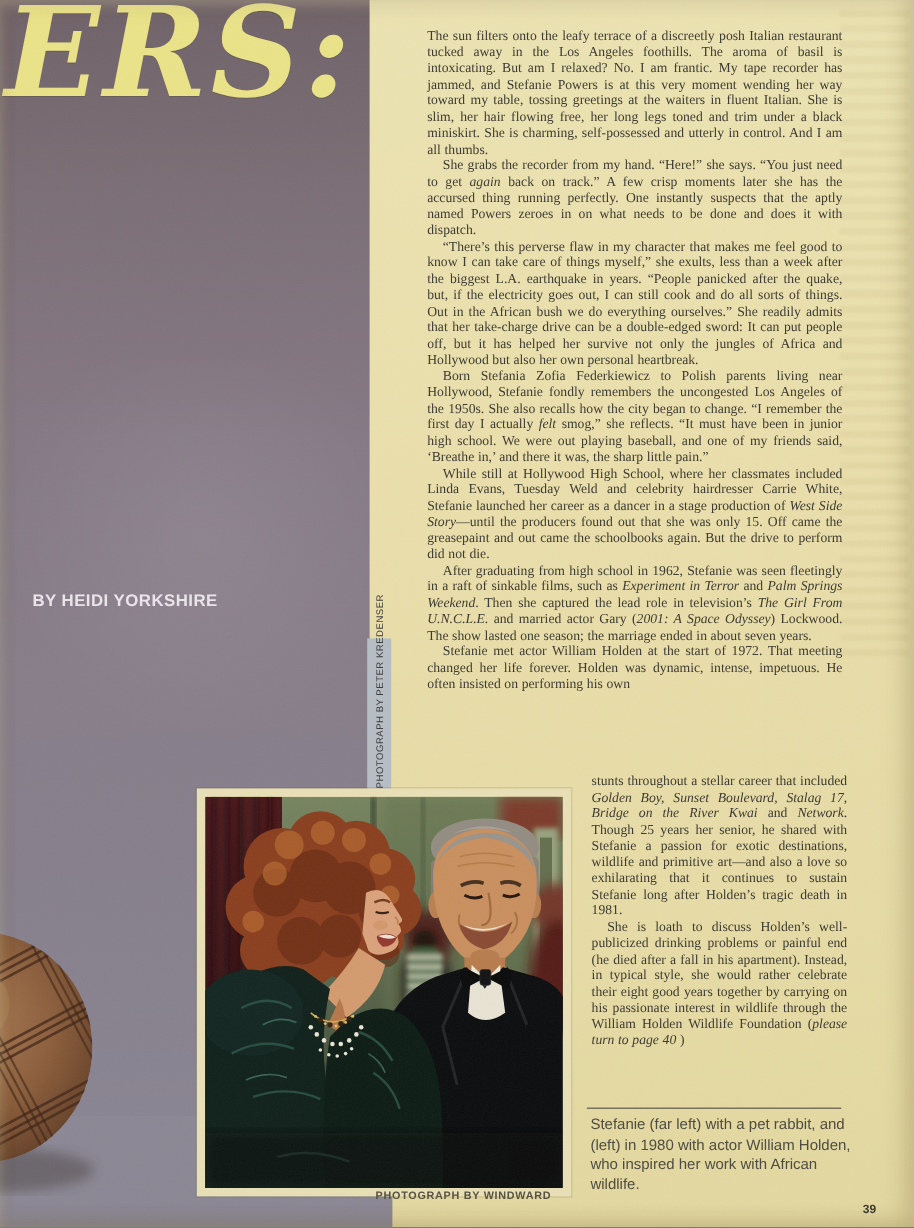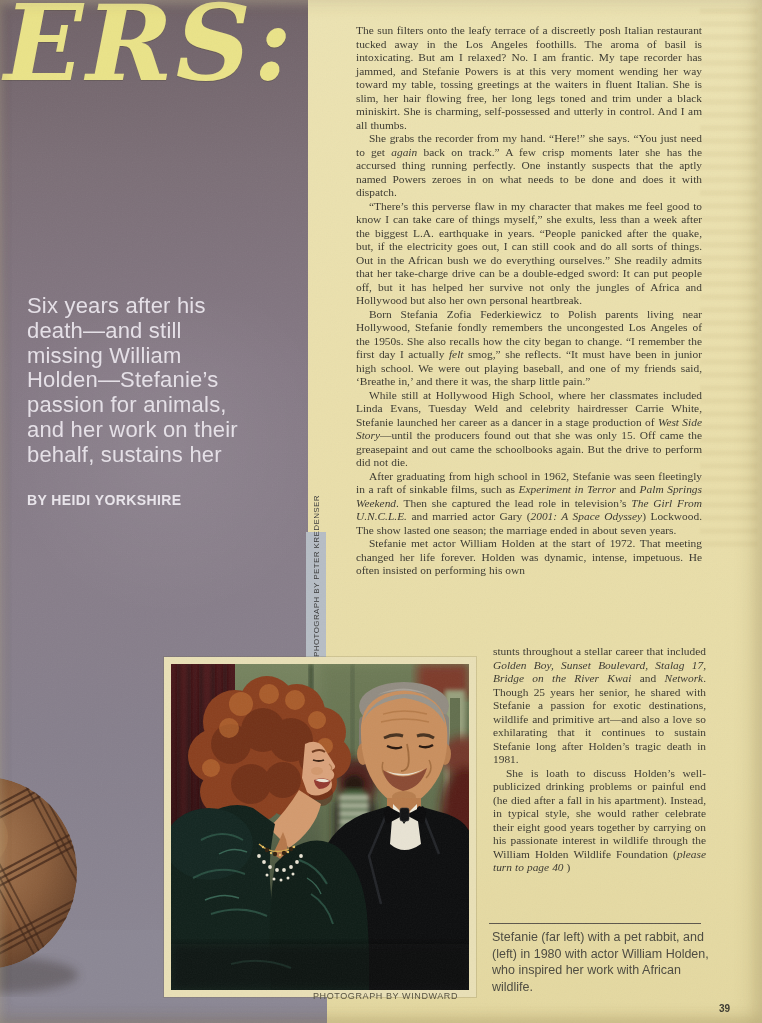--- a/index.html
+++ b/index.html
@@ -35,21 +35,21 @@
   .para{margin:0;text-indent:13px;}
   .para.noindent{text-indent:0;}
   .it{font-style:italic;}
   
   .photo-frame{position:absolute;left:164px;top:657px;width:312px;height:340px;background:#e9e0b6;
         padding:7px;box-sizing:border-box;box-shadow:0 0 0 1px rgba(95,85,50,.18);}
   .photo-frame svg{display:block;width:298px;height:326px;}
   
   .caption-rule{position:absolute;left:489px;top:923px;width:212px;height:1px;background:#5c564b;}
   .caption{position:absolute;left:492px;top:929px;width:232px;font-size:12.5px;line-height:16.5px;color:#4c4a3f;}
-  .credit-windward{position:absolute;left:313px;top:991px;font-size:9px;letter-spacing:.6px;color:#55503e;}
+  .credit-windward{position:absolute;left:313px;top:991px;font-size:9px;letter-spacing:.6px;color:#55503e;font-weight:bold;}
   .pagenum{position:absolute;left:719px;top:1003px;font-size:10px;font-weight:700;color:#3b3a31;}
   
   .blob{position:absolute;left:-100px;top:775px;pointer-events:none;}
   
   .ghost{position:absolute;left:700px;top:8px;width:58px;height:540px;pointer-events:none;opacity:.55;filter:blur(1px);
         background:repeating-linear-gradient(180deg,rgba(140,110,55,.10) 0 6px,rgba(140,110,55,0) 6px 13px);}
 </style>
 </head>
 <body>
 
@@ -85,27 +85,20 @@
       <g transform="rotate(-28 85 98)" stroke="#3c2316" stroke-width="1.8" opacity=".6">
         <path d="M18,-40 V250 M24,-40 V250 M30,-40 V250"></path>
         <path d="M90,-40 V250 M96,-40 V250 M102,-40 V250"></path>
         <path d="M162,-40 V250 M168,-40 V250 M174,-40 V250"></path>
       </g>
       <ellipse cx="58" cy="62" rx="50" ry="38" fill="#c69465" opacity=".22"></ellipse>
     </g>
   </svg>
 
   <div class="headline">ERS:</div>
-  <div class="deck">Six years after his
-death—and still
-missing William
-Holden—Stefanie’s
-passion for animals,
-and her work on their
-behalf, sustains her</div>
   <div class="byline">BY HEIDI YORKSHIRE</div>
 
   <div class="credit-strip">
     <span class="vtext">PHOTOGRAPH BY PETER KREDENSER</span>
   </div>
 
   <div class="article article-top">
       <p class="para noindent"><span>The sun filters onto the leafy terrace of a discreetly posh Italian restaurant tucked away in the Los Angeles foothills. The aroma of basil is intoxicating. But am I relaxed? No. I am frantic. My tape recorder has jammed, and Stefanie Powers is at this very moment wending her way toward my table, tossing greetings at the waiters in fluent Italian. She is slim, her hair flowing free, her long legs toned and trim under a black miniskirt. She is charming, self-possessed and utterly in control. And I am all thumbs.</span></p>
       <p class="para"><span>She grabs the recorder from my hand. “Here!” she says. “You just need to get </span><span class="it">again</span><span> back on track.” A few crisp moments later she has the accursed thing running perfectly. One instantly suspects that the aptly named Powers zeroes in on what needs to be done and does it with dispatch.</span></p>
       <p class="para"><span>“There’s this perverse flaw in my character that makes me feel good to know I can take care of things myself,” she exults, less than a week after the biggest L.A. earthquake in years. “People panicked after the quake, but, if the electricity goes out, I can still cook and do all sorts of things. Out in the African bush we do everything ourselves.” She readily admits that her take-charge drive can be a double-edged sword: It can put people off, but it has helped her survive not only the jungles of Africa and Hollywood but also her own personal heartbreak.</span></p>

